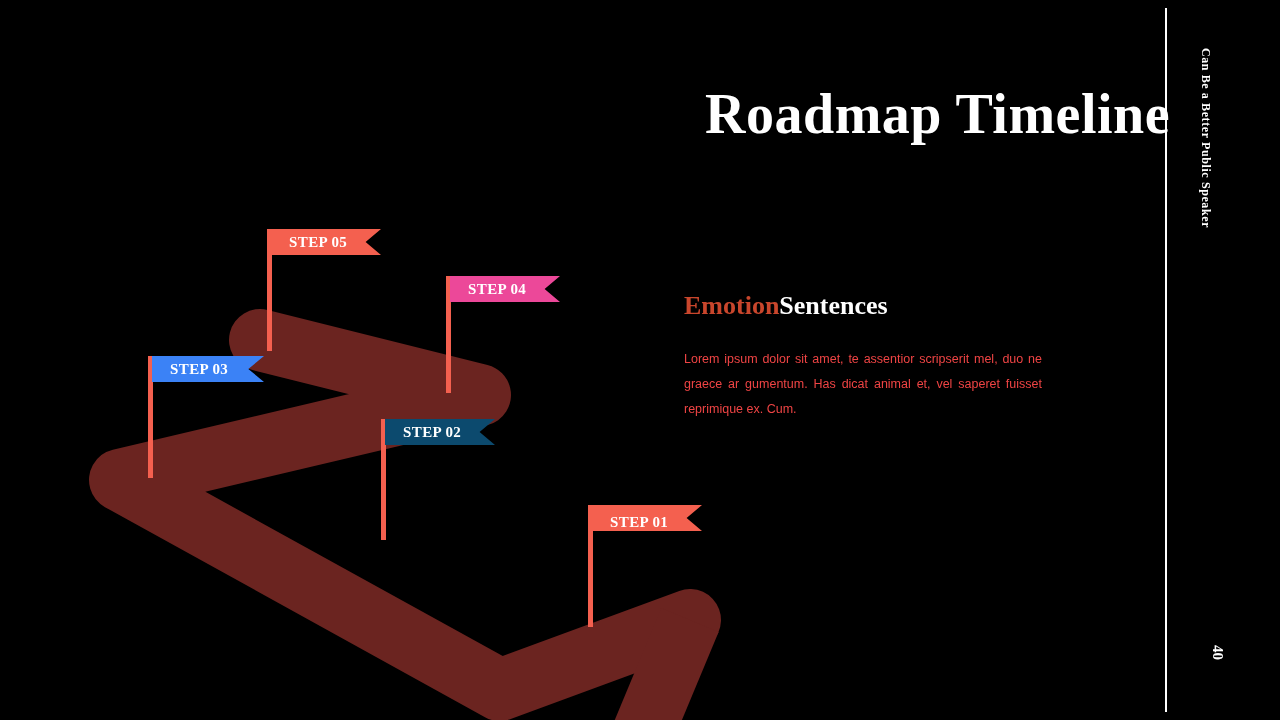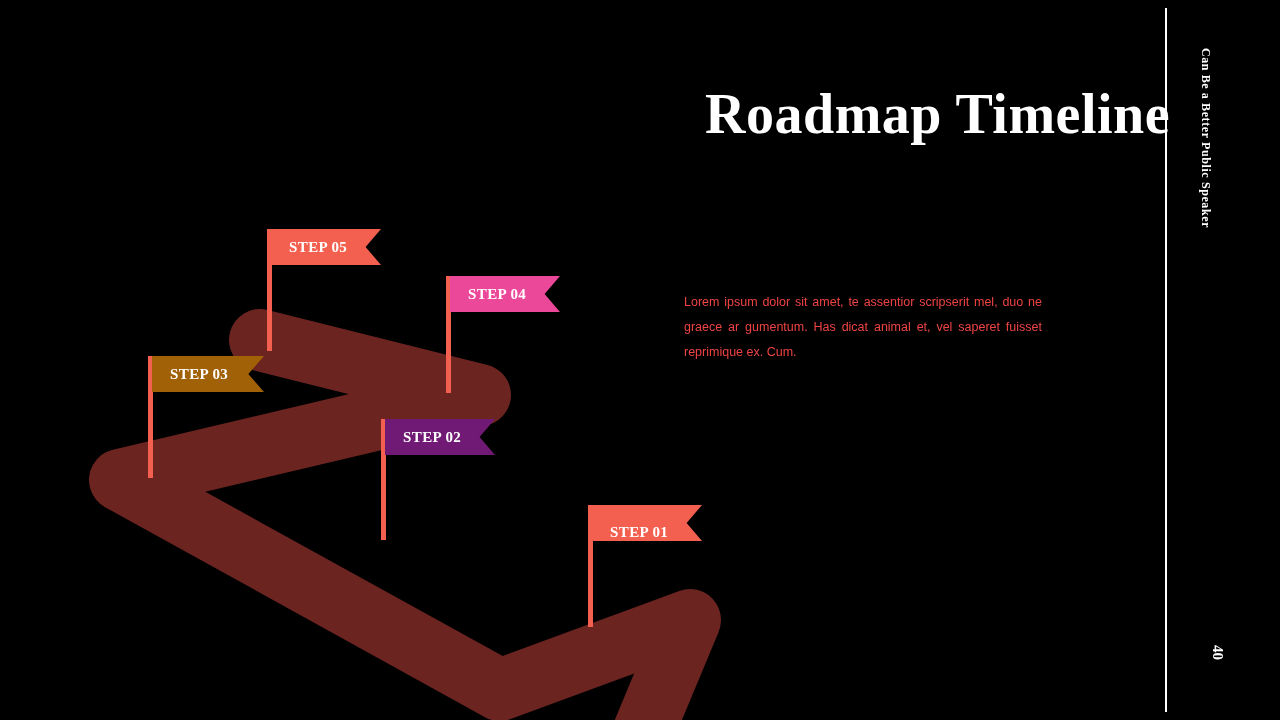--- a/index.html
+++ b/index.html
@@ -56,21 +56,21 @@
     position: absolute;
     width: 5px;
     background: #F4604F;
     left: 0;
     top: 0;
   }
   .flag-banner {
     position: absolute;
     left: 4px;
     top: 0;
-    height: 36px;
+    height: 26px;
     background: #F4604F;
     -webkit-clip-path: polygon(0 0, 100% 0, 86% 50%, 100% 100%, 0 100%);
     clip-path: polygon(0 0, 100% 0, 86% 50%, 100% 100%, 0 100%);
     display: flex;
     align-items: center;
   }
   .flag-label {
     color: #ffffff;
     font-family: "Liberation Serif", "DejaVu Serif", serif;
     font-weight: 700;
@@ -163,40 +163,43 @@
 
   <div class="flag" style="left:446px; top:276px;">
     <div class="flag-pole" style="height: 117px; background: rgb(244, 96, 79);"></div>
     <div class="flag-banner" style="width: 110px; background: #ec4899;">
       <span class="flag-label">STEP 04</span>
     </div>
   </div>
 
   <div class="flag" style="left:148px; top:356px;">
     <div class="flag-pole" style="height: 122px; background: rgb(244, 96, 79);"></div>
-    <div class="flag-banner" style="width: 112px; background: #a16207;">
+    <div class="flag-banner" style="width: 112px; background: #3b82f6;">
       <span class="flag-label">STEP 03</span>
     </div>
   </div>
 
   <div class="flag" style="left:381px; top:419px;">
     <div class="flag-pole" style="height: 121px; background: rgb(244, 96, 79);"></div>
-    <div class="flag-banner" style="width: 110px; background: #701a75;">
+    <div class="flag-banner" style="width: 110px; background: #0c4a6e;">
       <span class="flag-label">STEP 02</span>
     </div>
   </div>
 
   <div class="flag" style="left:588px; top:505px;">
     <div class="flag-pole" style="height: 122px; background: rgb(244, 96, 79);"></div>
     <div class="flag-banner" style="width: 110px; background: rgb(244, 96, 79); align-items: flex-end;">
       <span class="flag-label">STEP 01</span>
     </div>
   </div>
 
   <div id="content-block">
+    <div id="content-heading">
+      <span class="accent" style="color: rgb(201, 70, 44);">Emotion</span><span class="plain">Sentences</span>
+    </div>
     <p id="content-body">Lorem ipsum dolor sit amet, te assentior scripserit mel, duo ne graece ar gumentum. Has dicat animal et, vel saperet fuisset reprimique ex. Cum.</p>
   </div>
 
   <div id="rail-divider"></div>
   <div id="rail-caption">Can Be a Better Public Speaker</div>
   <div id="page-number">40</div>
 
 </div>
 
 </body></html>

